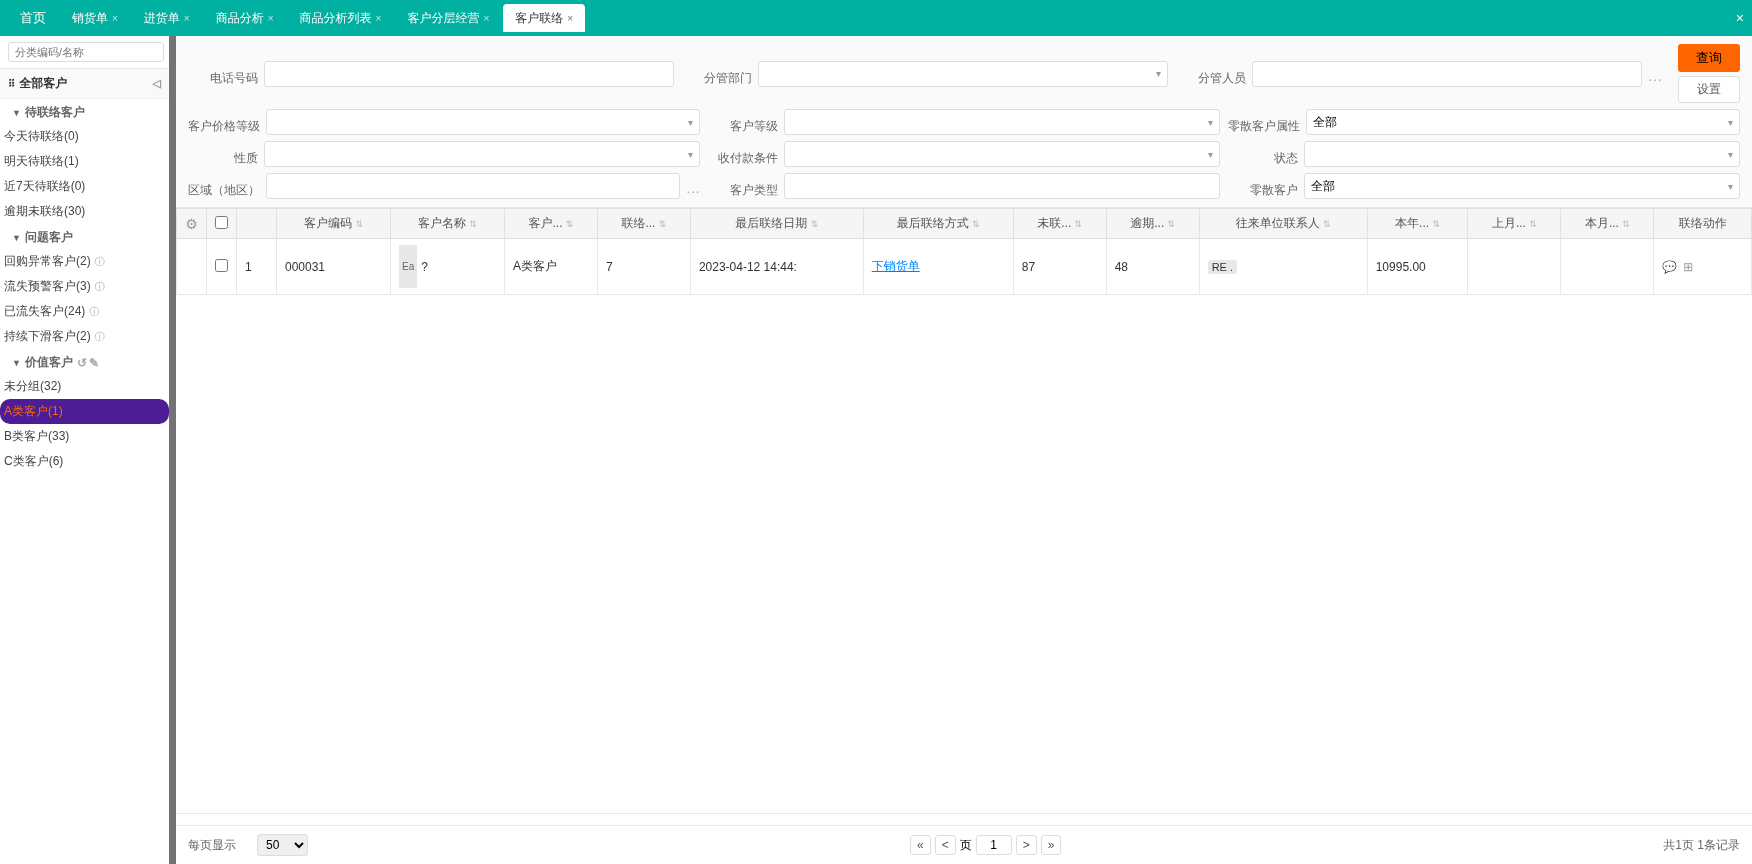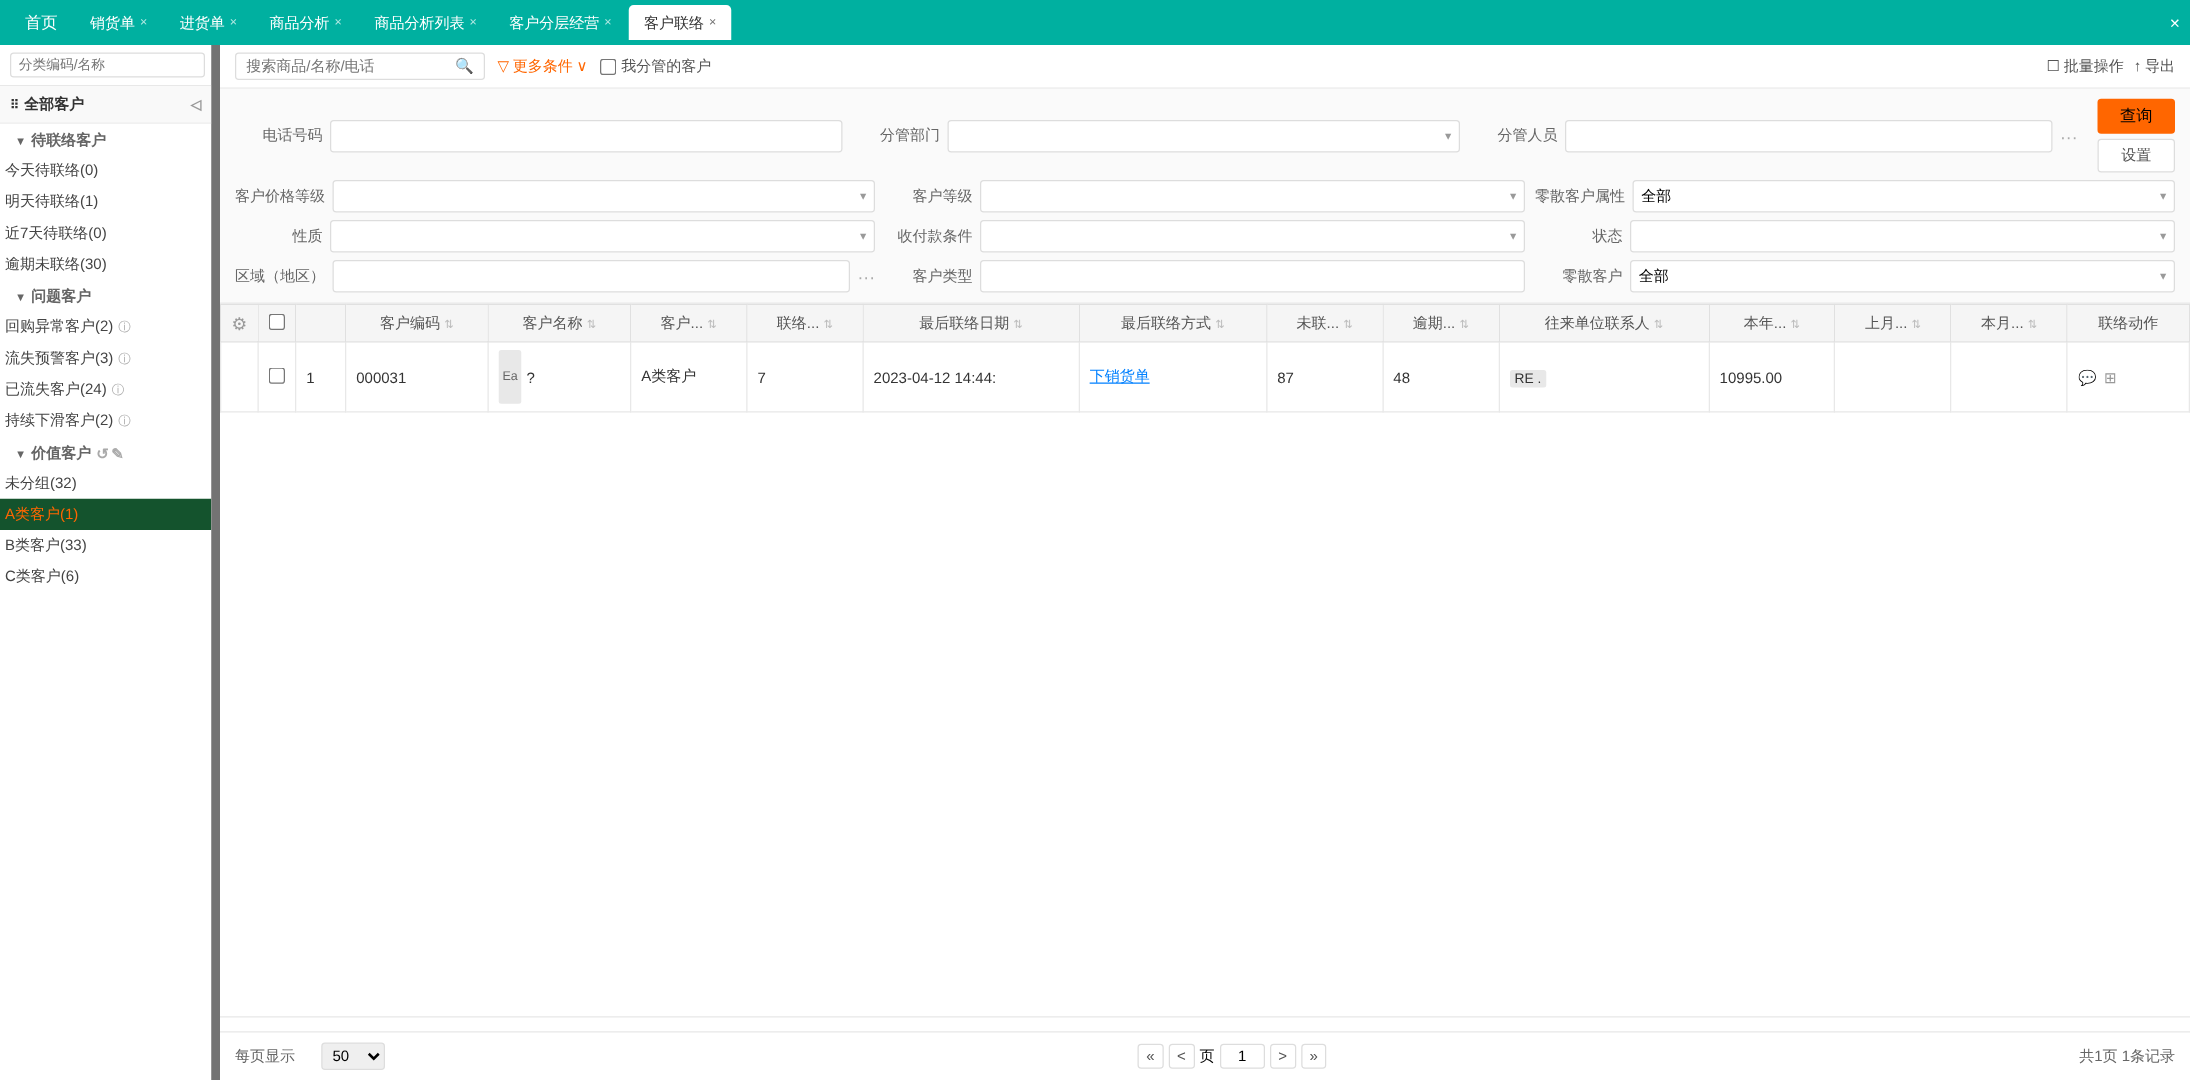--- a/index.html
+++ b/index.html
@@ -86,21 +86,21 @@
     
     .sidebar-item {
       padding: 4px 8px 4px 4px;
       cursor: pointer;
       color: #444;
       font-size: 12px;
       display: flex;
       align-items: center;
       gap: 4px;
     }
-    .sidebar-item.active { background: #14532d; color: #f60; }
+    .sidebar-item.active { background: #4c1d95; color: #f60; border-radius: 10px; }
     .sidebar-item .info-icon { color: #aaa; font-size: 10px; }
 
     
     .content-area {
       flex: 1;
       display: flex;
       flex-direction: column;
       background: white;
       overflow: hidden;
     }
@@ -138,21 +138,21 @@
     }
     .filter-row {
       display: flex;
       align-items: center;
       margin-bottom: 6px;
       gap: 8px;
     }
     .filter-row:last-child { margin-bottom: 0; }
     .filter-field {
       display: flex;
-      align-items: center;
+      align-items: flex-end;
       flex: 1;
       gap: 6px;
     }
     .filter-label {
       color: #666;
       font-size: 12px;
       white-space: nowrap;
       min-width: 70px;
       text-align: right;
     }
@@ -372,45 +372,20 @@
     <div class="sidebar-item">
       <span>B类客户(33)</span>
     </div>
     <div class="sidebar-item">
       <span>C类客户(6)</span>
     </div>
   </div>
 
   <div class="content-area">
 
-    <div class="filter-bar">
-      <div class="filter-search-input">
-        <input type="text" style="border: none; outline: none; font-size: 12px; flex: 1 1 0%;" placeholder="搜索商品/名称/电话">
-        <span style="color:#999;cursor:pointer;">🔍</span>
-      </div>
-      <div class="more-filter">
-        <span>▽</span>
-        <span>更多条件</span>
-        <span>∨</span>
-      </div>
-      <div class="my-customer">
-        <input type="checkbox" style="">
-        <span>我分管的客户</span>
-      </div>
-      <div class="toolbar-right">
-        <div class="batch-op">
-          <span>☐</span>
-          <span>批量操作</span>
-        </div>
-        <div class="export-btn">
-          <span>↑</span>
-          <span>导出</span>
-        </div>
-      </div>
-    </div>
 
     <div class="adv-filter">
 
       <div class="filter-row">
         <div class="filter-field">
           <span class="filter-label">电话号码</span>
           <input class="filter-input" style="flex: 1 1 0%;" type="text">
         </div>
         <div class="filter-field">
           <span class="filter-label">分管部门</span>

